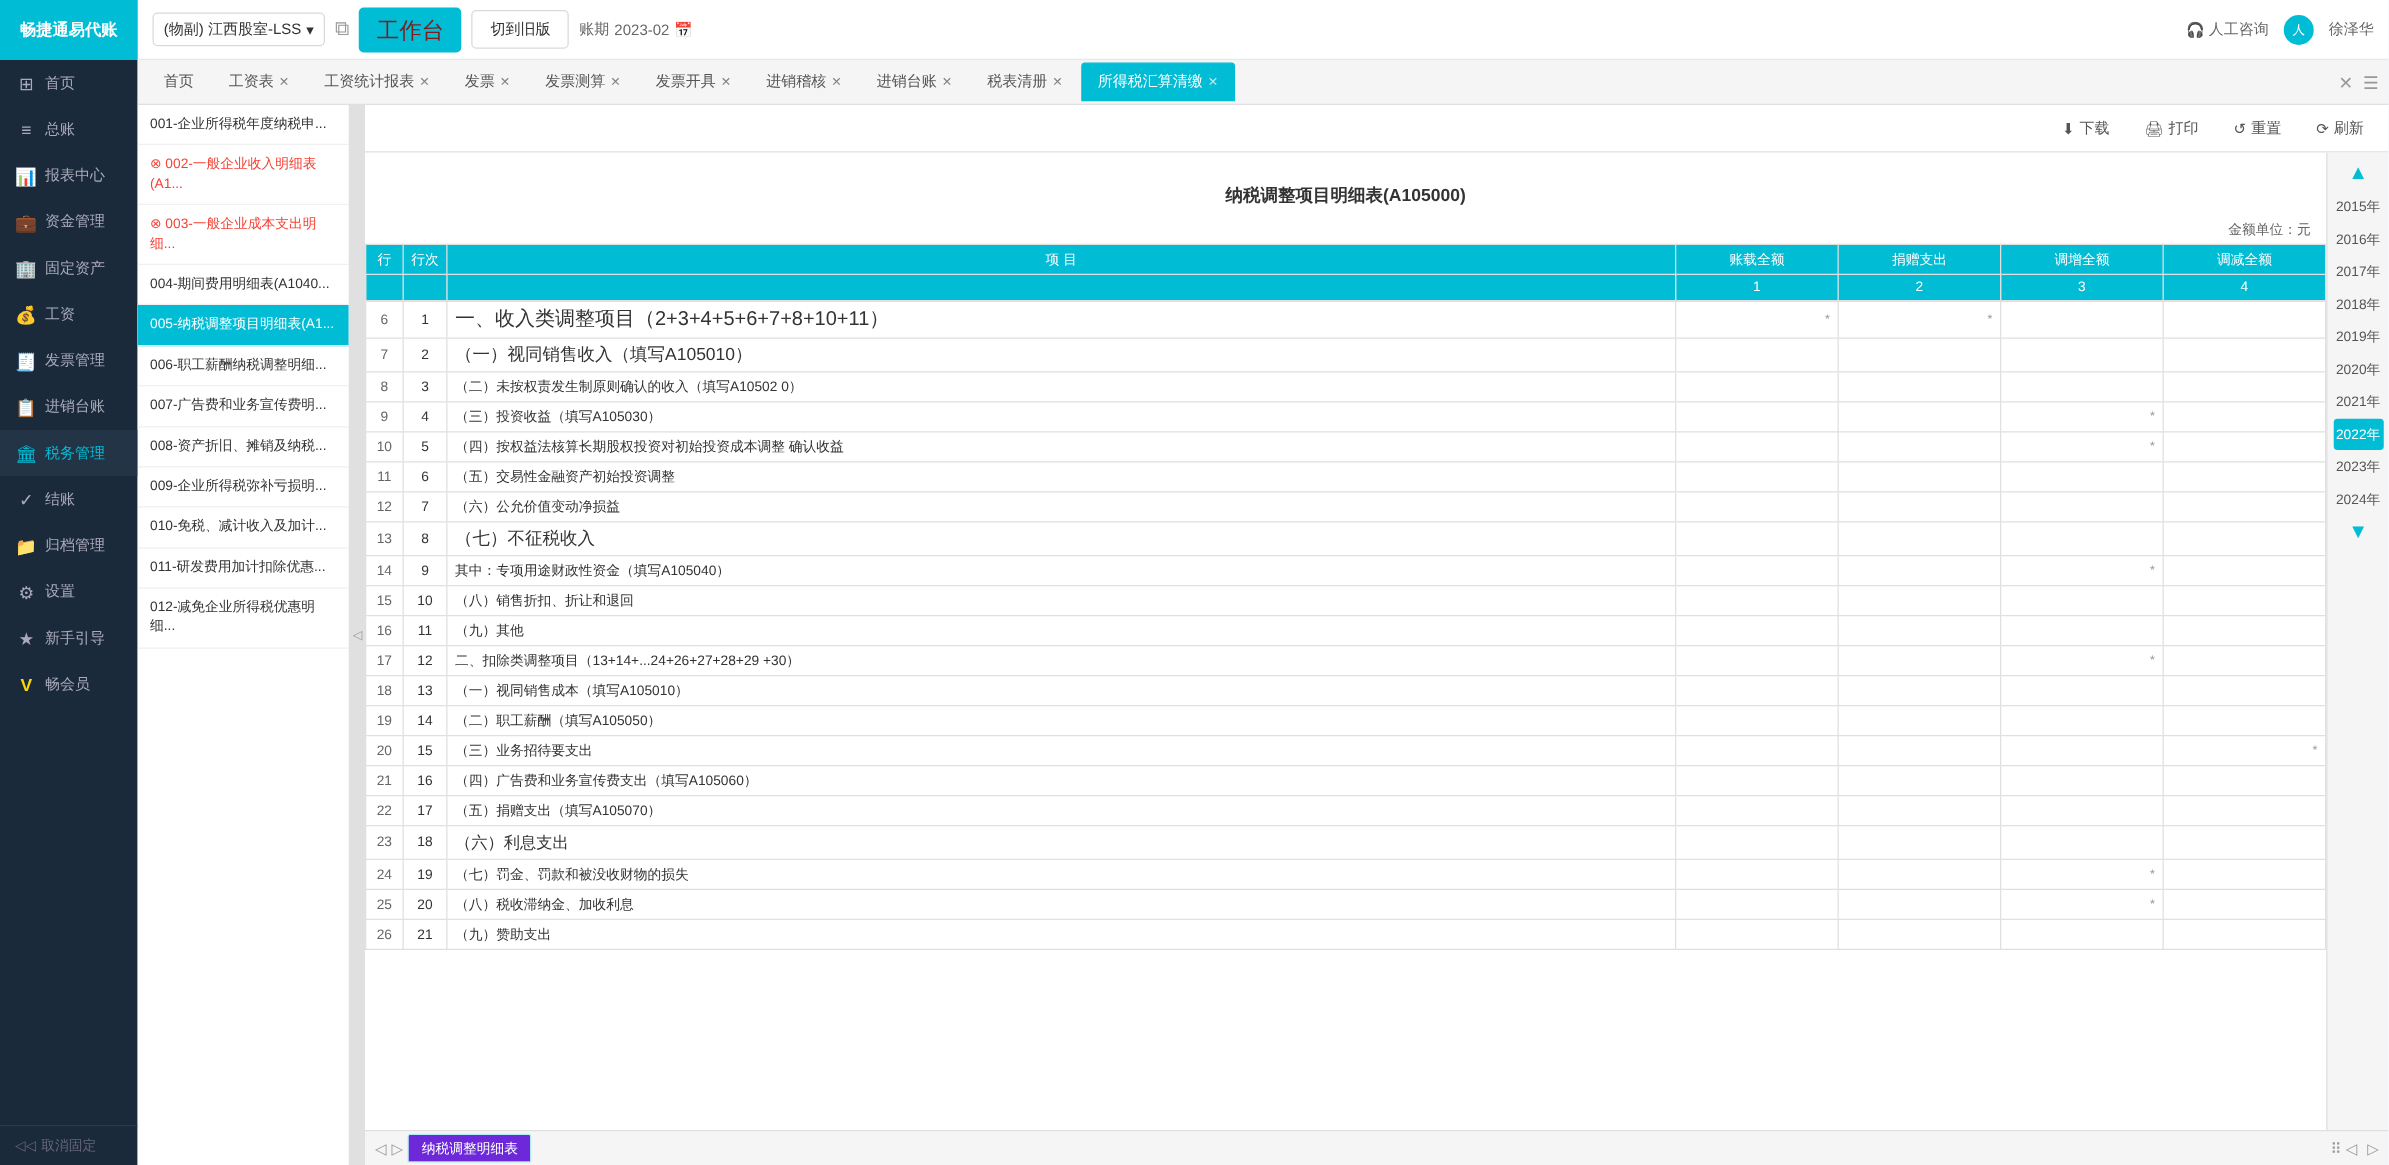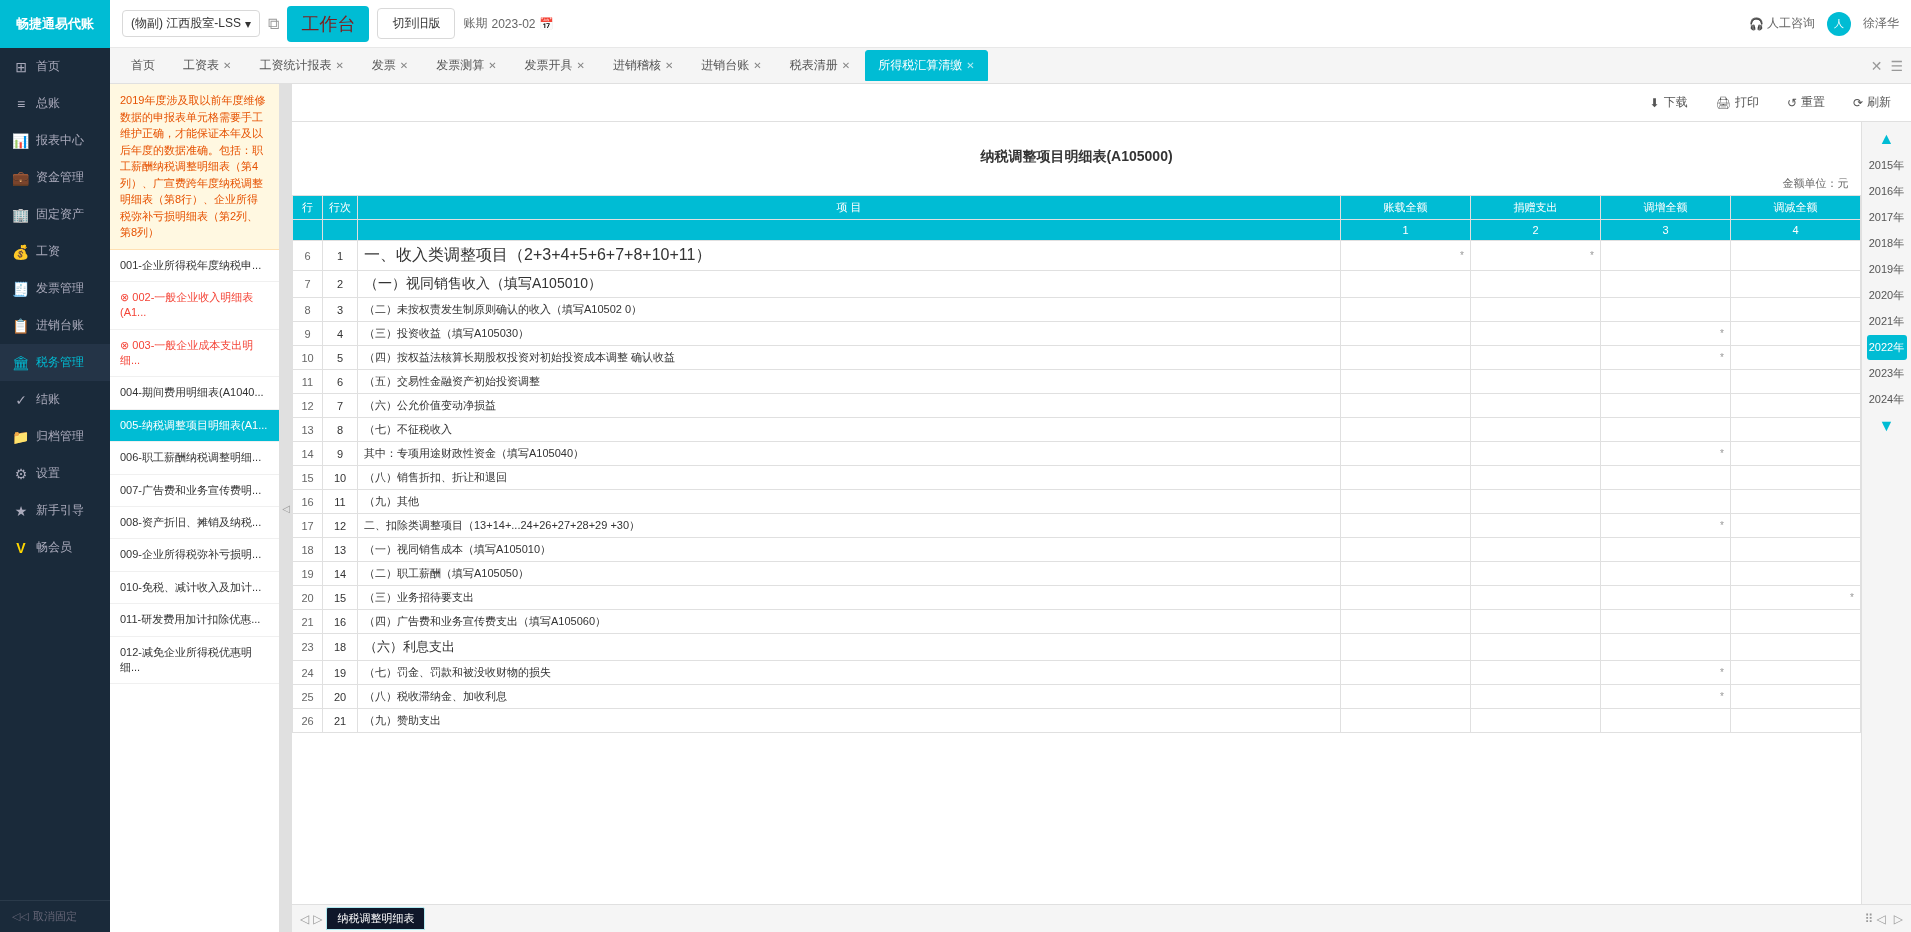--- a/index.html
+++ b/index.html
@@ -60,21 +60,21 @@
 
     
     .year-panel { width: 50px; background: #f5f5f5; border-left: 1px solid #e0e0e0; display: flex; flex-direction: column; align-items: center; padding: 4px 0; overflow-y: auto; flex-shrink: 0; }
     .year-btn { width: 40px; padding: 5px 2px; text-align: center; font-size: 11px; cursor: pointer; color: #555; border-radius: 3px; margin: 1px 0; }
     .year-btn.active { background: #00bcd4; color: white; }
     .year-scroll-up, .year-scroll-down { color: #00bcd4; cursor: pointer; font-size: 16px; padding: 4px; }
 
     
     .bottom-bar { height: 28px; background: #f5f5f5; border-top: 1px solid #e0e0e0; display: flex; align-items: center; padding: 0 8px; gap: 4px; flex-shrink: 0; }
     .bottom-tab { padding: 3px 10px; font-size: 11px; background: #e0f7fa; border: 1px solid #b2ebf2; color: #00897b; cursor: pointer; border-radius: 2px 2px 0 0; }
-    .bottom-tab.active { background: #0f172a; color: white; }
+    .bottom-tab.active { background: #6d28d9; color: white; }
     .bottom-right { margin-left: auto; display: flex; gap: 8px; color: #999; font-size: 12px; }
 
     
     ::-webkit-scrollbar { width: 6px; height: 6px; }
     ::-webkit-scrollbar-track { background: #f1f1f1; }
     ::-webkit-scrollbar-thumb { background: #c1c1c1; border-radius: 3px; }
   </style>
 </head>
 <body>
 
@@ -211,21 +211,20 @@
     </div>
     <div class="tabbar-actions">
       <span style="font-size:14px;color:#999;">✕</span>
       <span style="font-size:14px;color:#999;">☰</span>
     </div>
   </div>
 
   <div class="content">
 
     <div class="left-panel">
-      <div class="warning-banner">2019年度涉及取以前年度维修数据的申报表单元格需要手工维护正确，才能保证本年及以后年度的数据准确。包括：职工薪酬纳税调整明细表（第4列）、广宣费跨年度纳税调整明细表（第8行）、企业所得税弥补亏损明细表（第2列、第8列）</div>
       <div class="left-list">
         <div class="left-list-item">001-企业所得税年度纳税申...</div>
         <div class="left-list-item error">
           <span style="color:#f44336;">⊗ </span><span>002-一般企业收入明细表(A1...</span>
         </div>
         <div class="left-list-item error">
           <span style="color:#f44336;">⊗ </span><span>003-一般企业成本支出明细...</span>
         </div>
         <div class="left-list-item">004-期间费用明细表(A1040...</div>
         <div class="left-list-item active">005-纳税调整项目明细表(A1...</div>
@@ -356,21 +355,21 @@
       <td class="row-hang">7</td>
       <td style="font-size:11px;padding:4px 6px;">（六）公允价值变动净损益</td>
       <td class="cell-asterisk" style="min-width:130px;"></td>
       <td class="cell-asterisk" style="min-width:130px;"></td>
       <td class="cell-asterisk" style="min-width:130px;"></td>
       <td class="cell-asterisk" style="min-width:130px;"></td>
     </tr>
                 <tr>
       <td class="row-num">13</td>
       <td class="row-hang">8</td>
-      <td style="font-size:11px;padding:4px 6px;margin-top:33px;">（七）不征税收入</td>
+      <td style="font-size:14px;padding:4px 6px;margin-top:33px;">（七）不征税收入</td>
       <td class="cell-asterisk" style="min-width:130px;"></td>
       <td class="cell-asterisk" style="min-width:130px;"></td>
       <td class="cell-asterisk" style="min-width:130px;"></td>
       <td class="cell-asterisk" style="min-width:130px;"></td>
     </tr>
                 <tr>
       <td class="row-num">14</td>
       <td class="row-hang">9</td>
       <td style="font-size:11px;padding:4px 6px;">其中：专项用途财政性资金（填写A105040）</td>
       <td class="cell-asterisk" style="min-width:130px;"></td>
@@ -429,20 +428,29 @@
       <td style="font-size:11px;padding:4px 6px;">（三）业务招待要支出</td>
       <td class="cell-asterisk" style="min-width:130px;"></td>
       <td class="cell-asterisk" style="min-width:130px;"></td>
       <td class="cell-asterisk" style="min-width:130px;"></td>
       <td class="cell-asterisk" style="min-width:130px;">*</td>
     </tr>
                 <tr>
       <td class="row-num">21</td>
       <td class="row-hang">16</td>
       <td style="font-size:11px;padding:4px 6px;">（四）广告费和业务宣传费支出（填写A105060）</td>
+      <td class="cell-asterisk" style="min-width:130px;"></td>
+      <td class="cell-asterisk" style="min-width:130px;"></td>
+      <td class="cell-asterisk" style="min-width:130px;"></td>
+      <td class="cell-asterisk" style="min-width:130px;"></td>
+    </tr>
+                <tr>
+      <td class="row-num">22</td>
+      <td class="row-hang">17</td>
+      <td style="font-size:11px;padding:4px 6px;">（五）捐赠支出（填写A105070）</td>
       <td class="cell-asterisk" style="min-width:130px;"></td>
       <td class="cell-asterisk" style="min-width:130px;"></td>
       <td class="cell-asterisk" style="min-width:130px;"></td>
       <td class="cell-asterisk" style="min-width:130px;"></td>
     </tr>
                 <tr>
       <td class="row-num">23</td>
       <td class="row-hang">18</td>
       <td style="font-size:13px;padding:4px 6px;">（六）利息支出</td>
       <td class="cell-asterisk" style="min-width:130px;"></td>

